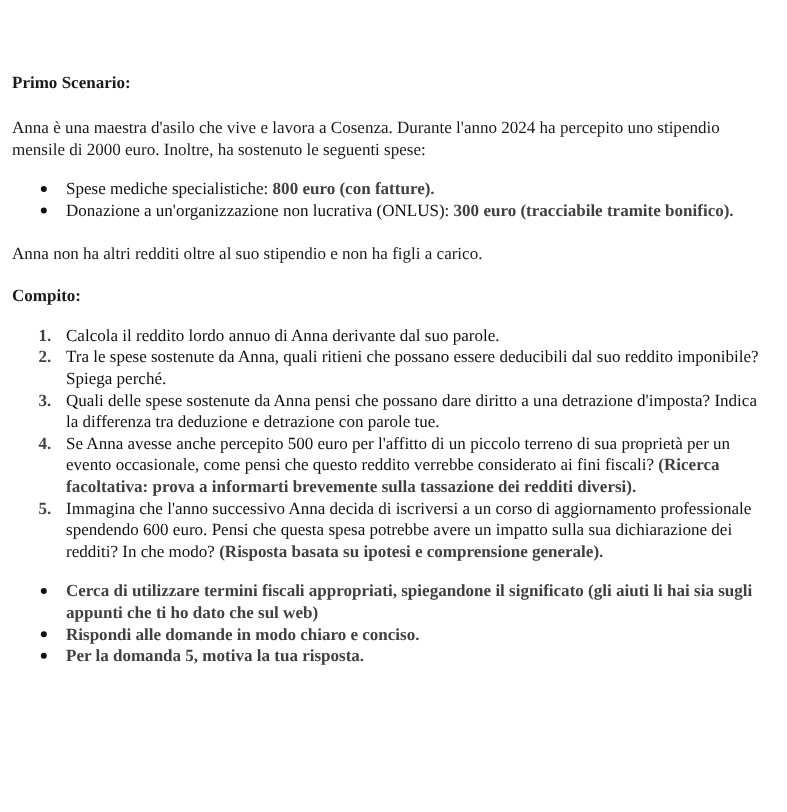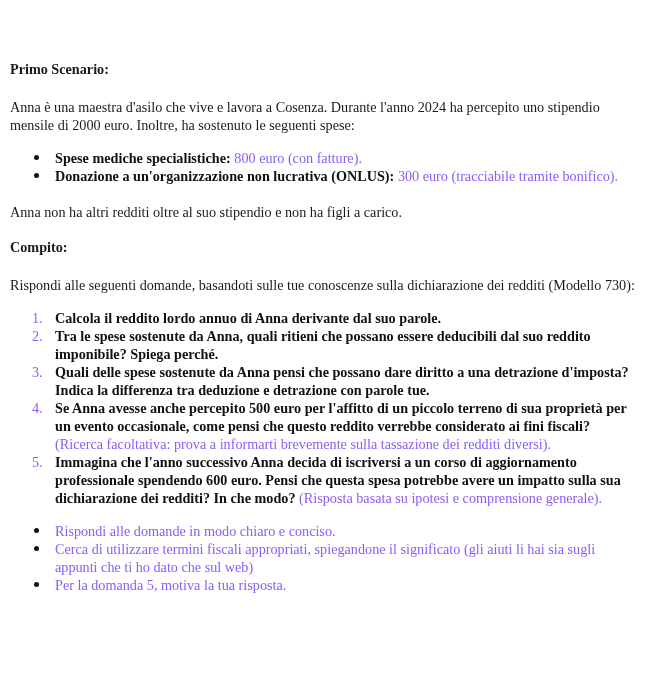--- a/index.html
+++ b/index.html
@@ -62,51 +62,50 @@
     }
     ol.questions li {
       position: relative;
       padding-left: 45px;
     }
     ol.questions li .num {
       position: absolute;
       left: 22px;
       top: 0;
     }
-    b { font-weight: bold; color: #111; }
-    .normal { font-weight: normal; color: #8b5cf6; }
+    b { font-weight: normal; color: #111; }
+    .normal { font-weight: bold; color: #404040; }
     ul.tips { margin-top: 15px; }
   </style>
 </head>
 <body>
 
 <div class="page">
 
   <p class="heading">Primo Scenario:</p>
 
   <p class="gap-after-heading">Anna è una maestra d'asilo che vive e lavora a Cosenza. Durante l'anno 2024 ha percepito uno stipendio mensile di 2000 euro. Inoltre, ha sostenuto le seguenti spese:</p>
 
   <ul class="bullets">
     <li><b>Spese mediche specialistiche:</b><span class="normal"> 800 euro (con fatture).</span></li>
     <li><b>Donazione a un'organizzazione non lucrativa (ONLUS):</b><span class="normal"> 300 euro (tracciabile tramite bonifico).</span></li>
   </ul>
 
   <p class="gap-para">Anna non ha altri redditi oltre al suo stipendio e non ha figli a carico.</p>
 
   <p class="heading gap-para" style="margin-top:17px">Compito:</p>
 
-  <p class="gap-after-heading">Rispondi alle seguenti domande, basandoti sulle tue conoscenze sulla dichiarazione dei redditi (Modello 730):</p>
 
   <ol class="questions">
     <li><span class="num normal">1.</span><b>Calcola il reddito lordo annuo di Anna derivante dal suo parole.</b><span class="normal"></span></li>
     <li><span class="num normal">2.</span><b>Tra le spese sostenute da Anna, quali ritieni che possano essere deducibili dal suo reddito imponibile? Spiega perché.</b><span class="normal"></span></li>
     <li><span class="num normal">3.</span><b>Quali delle spese sostenute da Anna pensi che possano dare diritto a una detrazione d'imposta? Indica la differenza tra deduzione e detrazione con parole tue.</b><span class="normal"></span></li>
     <li><span class="num normal">4.</span><b>Se Anna avesse anche percepito 500 euro per l'affitto di un piccolo terreno di sua proprietà per un evento occasionale, come pensi che questo reddito verrebbe considerato ai fini fiscali?</b><span class="normal"> (Ricerca facoltativa: prova a informarti brevemente sulla tassazione dei redditi diversi).</span></li>
     <li><span class="num normal">5.</span><b>Immagina che l'anno successivo Anna decida di iscriversi a un corso di aggiornamento professionale spendendo 600 euro. Pensi che questa spesa potrebbe avere un impatto sulla sua dichiarazione dei redditi? In che modo?</b><span class="normal"> (Risposta basata su ipotesi e comprensione generale).</span></li>
   </ol>
 
   <ul class="bullets tips">
+    <li class="normal">Cerca di utilizzare termini fiscali appropriati, spiegandone il significato (gli aiuti li hai sia sugli appunti che ti ho dato che sul web)</li>
     <li class="normal">Rispondi alle domande in modo chiaro e conciso.</li>
-    <li class="normal">Cerca di utilizzare termini fiscali appropriati, spiegandone il significato (gli aiuti li hai sia sugli appunti che ti ho dato che sul web)</li>
     <li class="normal">Per la domanda 5, motiva la tua risposta.</li>
   </ul>
 
 </div>
 
 </body></html>

